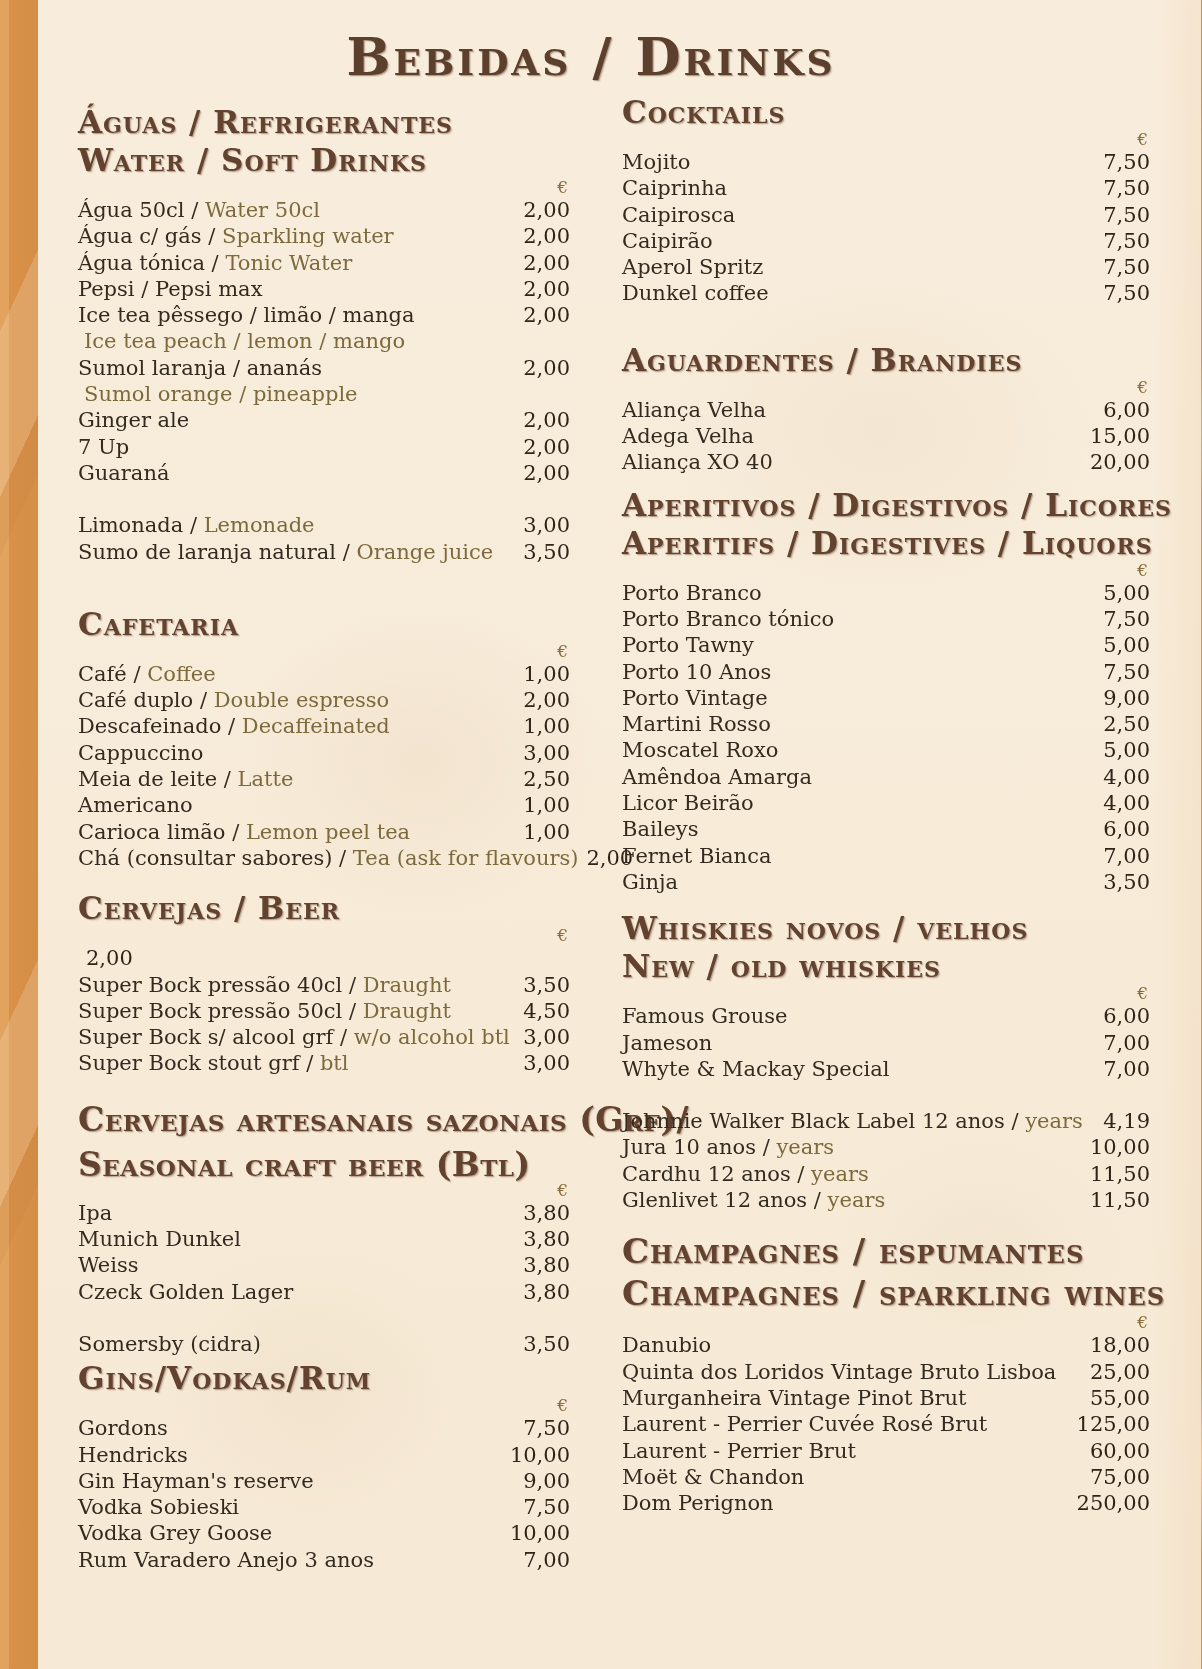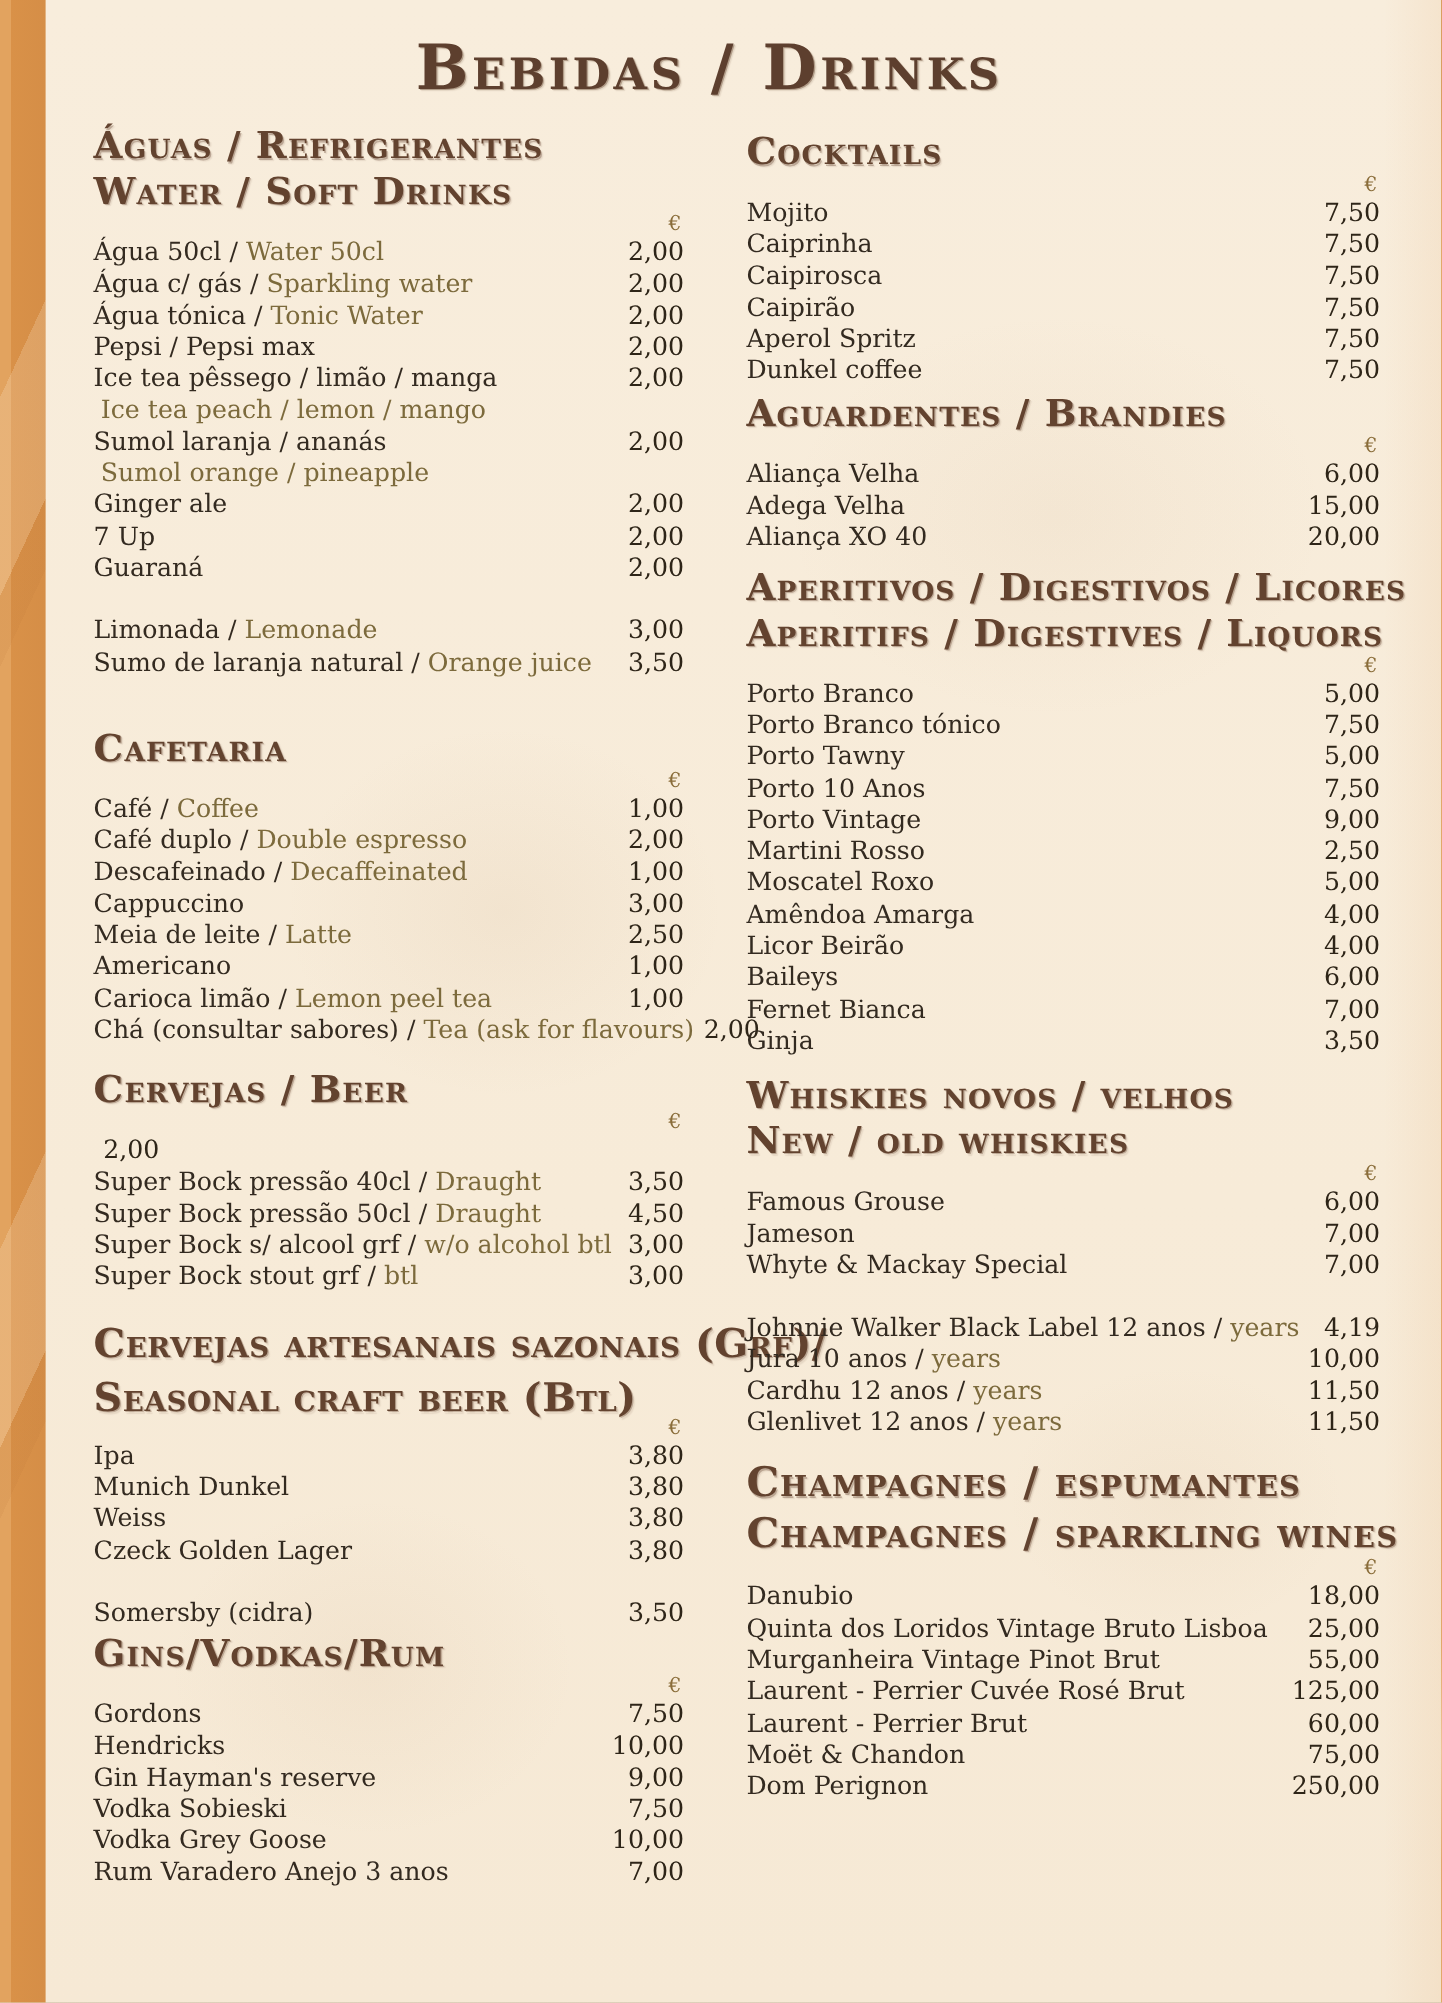--- a/index.html
+++ b/index.html
@@ -44,21 +44,21 @@
     background:linear-gradient(90deg, rgba(220,150,80,0), rgba(220,150,80,.10));
   }
   .title{
     position:absolute; top:26px; left:0; right:40px; margin:0; text-align:center;
     font-size:52px; font-weight:bold; font-variant:small-caps; letter-spacing:3px;
     color:#5d3f2e; text-shadow:1px 1px 0 rgba(84,48,26,.35), 2px 2px 1px rgba(84,48,26,.12);
     white-space:nowrap;
   }
   .col{ position:absolute; }
   .col-left { left:78px;  width:492px; top:103px; }
-  .col-right{ left:622px; width:528px; top:108px; }
+  .col-right{ left:622px; width:528px; top:93px; }
 
   .hl{
     font-weight:bold; font-variant:small-caps; color:#63432f; white-space:nowrap;
     text-shadow:1px 1px 0 rgba(84,48,26,.30), 2px 2px 1px rgba(84,48,26,.10);
   }
   .h-lg{ font-size:31px; line-height:38px; letter-spacing:1px; }
   .h-xl{ font-size:34px; line-height:42px; letter-spacing:1px; }
   .h-sm{ font-size:33px; line-height:34px; letter-spacing:.5px;margin-top:11px; }
 
   .euro{
@@ -73,21 +73,21 @@
   .en{ color:#7c6a3c; }
   .row.sub .pt{ color:#7c6a3c; padding-left:6px; }
   .price{ margin-left:8px; color:#2e2518; }
 
   .group + .group{ margin-top:26px; }
 
   #sec-cafetaria{ margin-top:40px; }
   #sec-beer{ margin-top:18px; }
   #sec-craft-beer{ margin-top:26px; }
   #sec-gins-vodkas-rum{ margin-top:2px; }
-  #sec-brandies{ margin-top:4px; }
+  #sec-brandies{ margin-top:34px; }
   #sec-aperitifs{ margin-top:10px; }
   #sec-whiskies{ margin-top:14px; }
   #sec-champagnes{ margin-top:17px; }
 </style>
 </head>
 <body>
 
 <div class="page">
   <div class="band-left"></div>
   <div class="band-right"></div>

